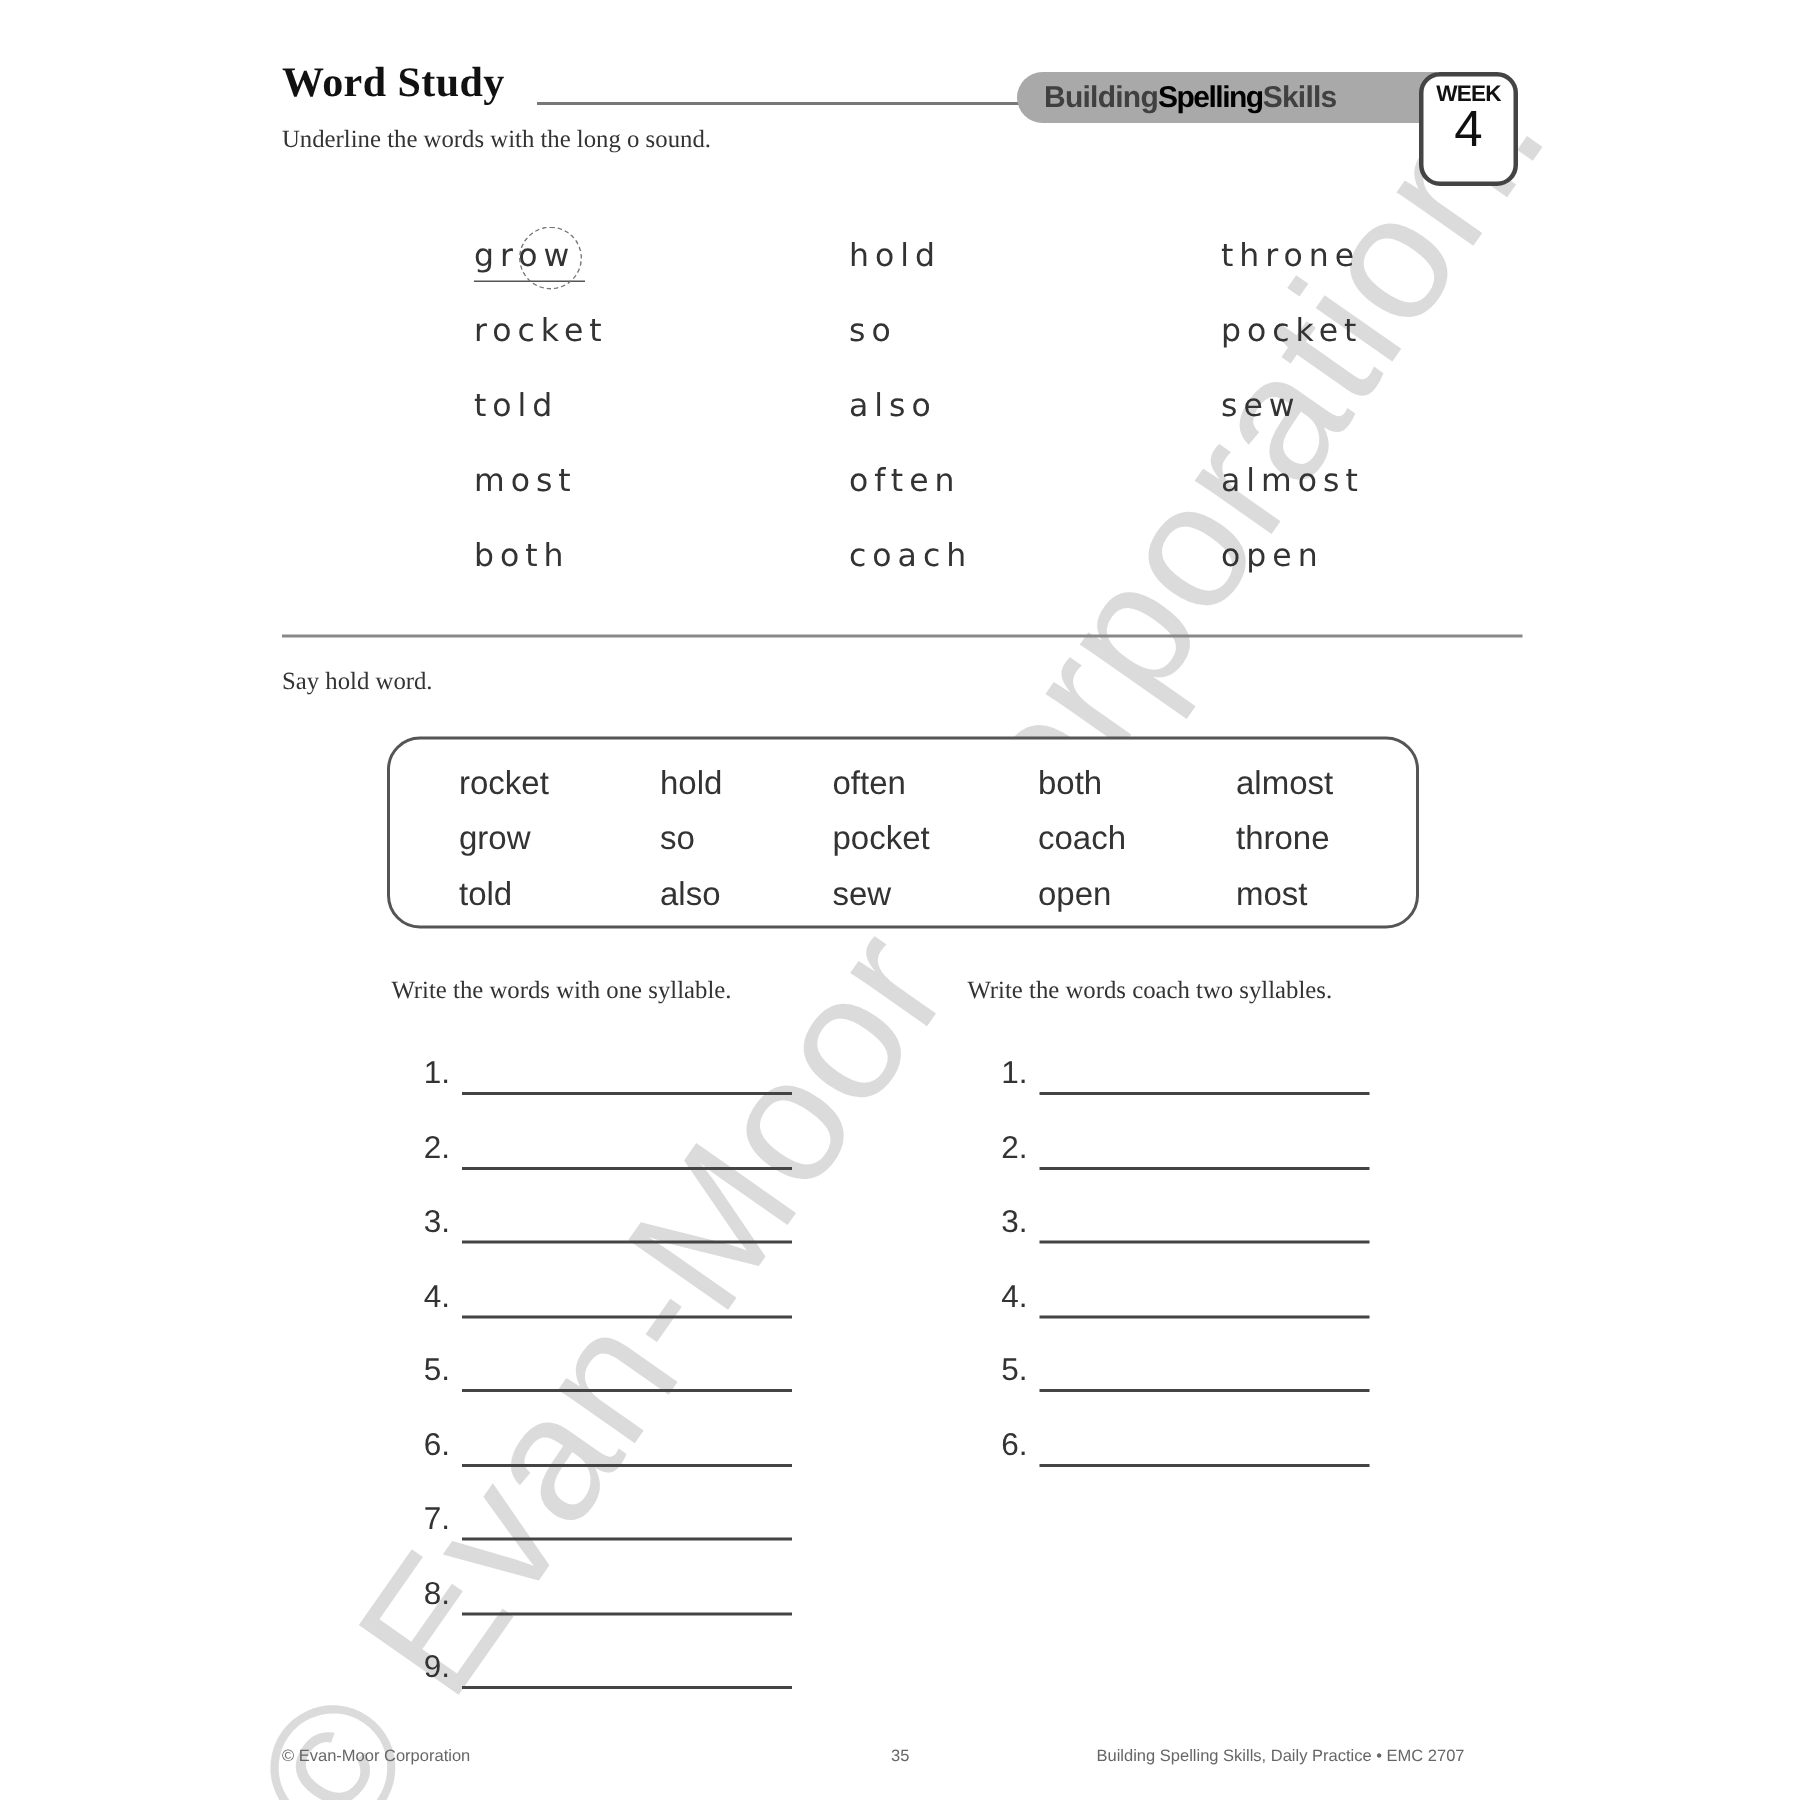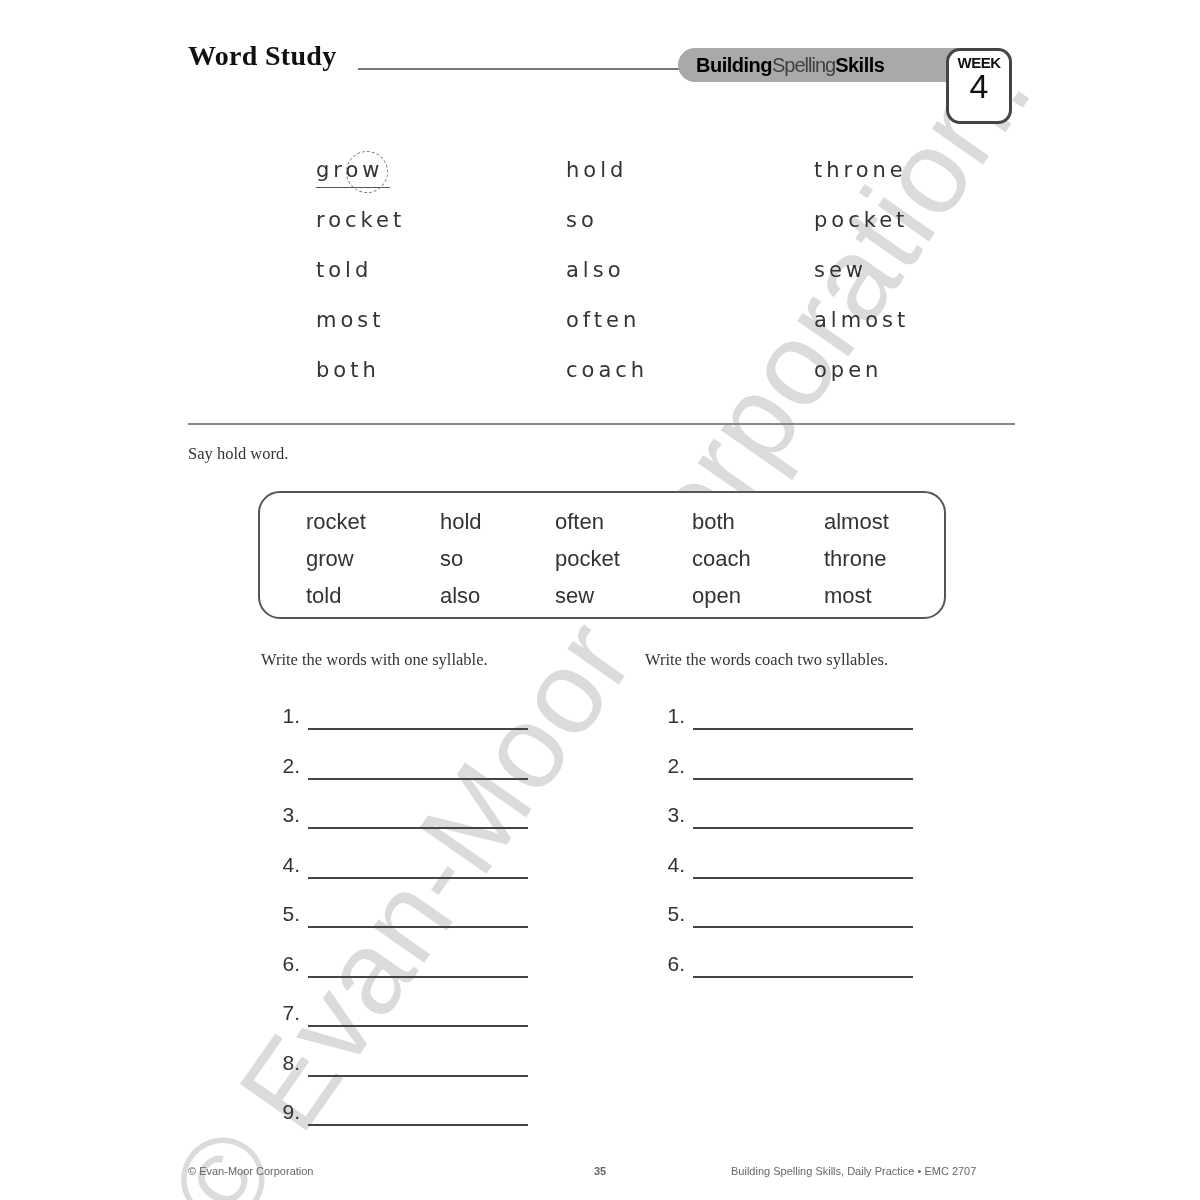--- a/index.html
+++ b/index.html
@@ -18,22 +18,22 @@
   .abs { position:absolute; z-index:1; }
 
   
   .title { left:188px; top:40px; font-size:28px; font-weight:bold; color:#111; letter-spacing:0.3px; }
   .title-rule { left:358px; top:68px; width:330px; height:0; border-top:2px solid #777; }
   .banner {
     left:678px; top:48px; width:280px; height:34px; background:#a9a9a9;
     border-radius:17px 0 0 17px; display:flex; align-items:center; padding-left:18px; box-sizing:border-box;
     font-family:"Liberation Sans", sans-serif; font-weight:bold; font-size:20px; letter-spacing:-0.5px;
   }
-  .banner .w { color:#000000; }
-  .banner .b { color:#404040; font-family:"Liberation Sans", sans-serif; font-weight:normal; letter-spacing:-1px; }
+  .banner .w { color:#404040; }
+  .banner .b { color:#000000; font-family:"Liberation Sans", sans-serif; font-weight:bold; letter-spacing:-1px; }
   .week-box {
     left:946px; top:48px; width:66px; height:76px; background:#fff; border:3px solid #444;
     border-radius:14px; box-sizing:border-box; text-align:center;
     font-family:"Liberation Sans", sans-serif;
   }
   .week-box .wk { font-size:15px; font-weight:bold; margin-top:3px; letter-spacing:-0.5px; color:#111; }
   .week-box .num { font-size:34px; line-height:30px; color:#111; }
 
   .instr { left:188px; top:82px; font-size:16.5px; color:#333; line-height:22px; }
 
@@ -77,20 +77,21 @@
   <span class="w">Building</span>
   <span class="b">Spelling</span>
   <span class="w">Skills</span>
 </div>
 <div class="abs week-box">
   <div class="wk">WEEK</div>
   <div class="num">4</div>
 </div>
 
 <div class="abs instr serif">
+  <div>Underline the words with the long o sound.</div>
 </div>
 
 <div class="abs word-grid">
   <div class="word-row">
     <div class="word-cell">
       <span>grow</span>
       <span class="sample-underline"></span>
       <span class="sample-circle"></span>
     </div>
     <div class="word-cell">hold</div>
@@ -212,14 +213,14 @@
       <span class="ans-num">5.</span>
       <span class="ans-line"></span>
     </div>
   <div class="ans-row" style="top:248px;">
       <span class="ans-num">6.</span>
       <span class="ans-line"></span>
     </div>
 </div>
 
 <div class="abs footer" style="left:188px;">© Evan-Moor Corporation</div>
-<div class="abs footer" style="left:594px;font-weight:bold;">35</div>
+<div class="abs footer" style="left:594px;">35</div>
 <div class="abs footer" style="left:731px;">Building Spelling Skills, Daily Practice • EMC 2707</div>
 
 </body></html>

